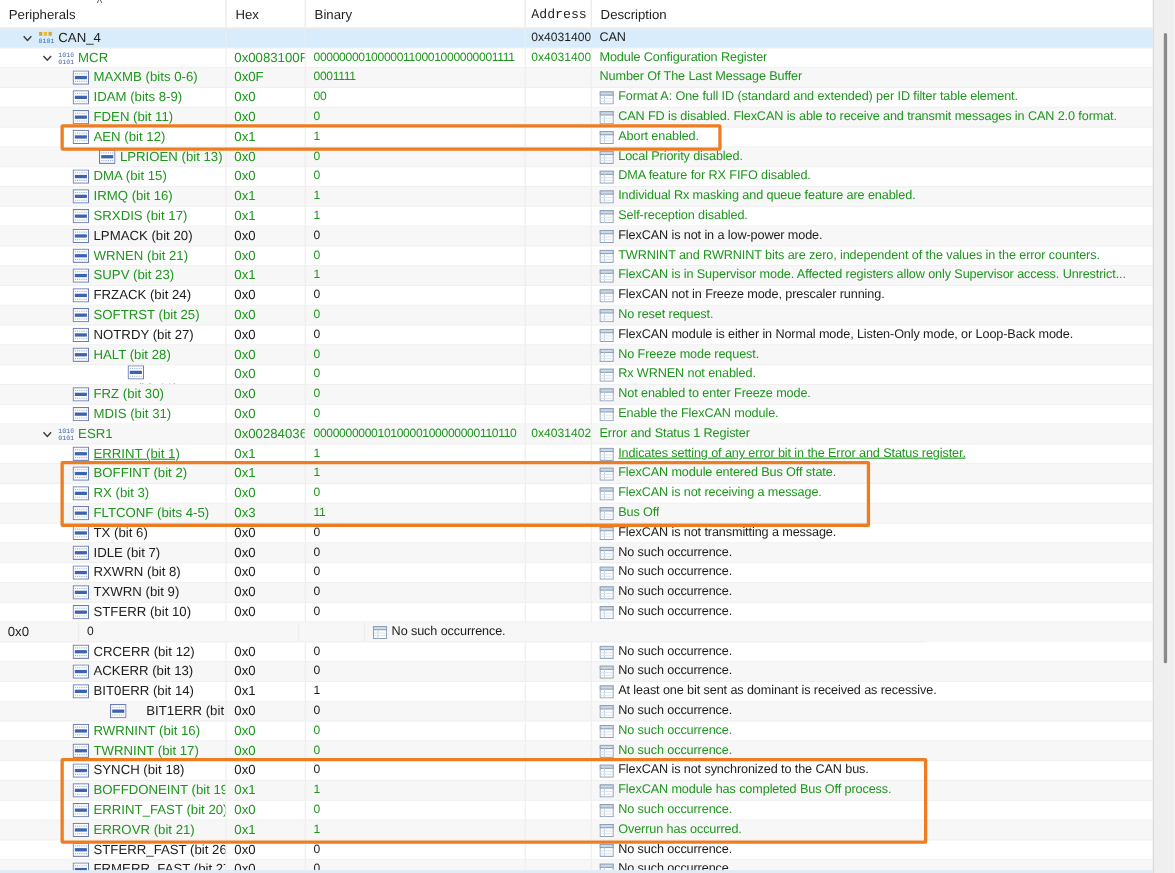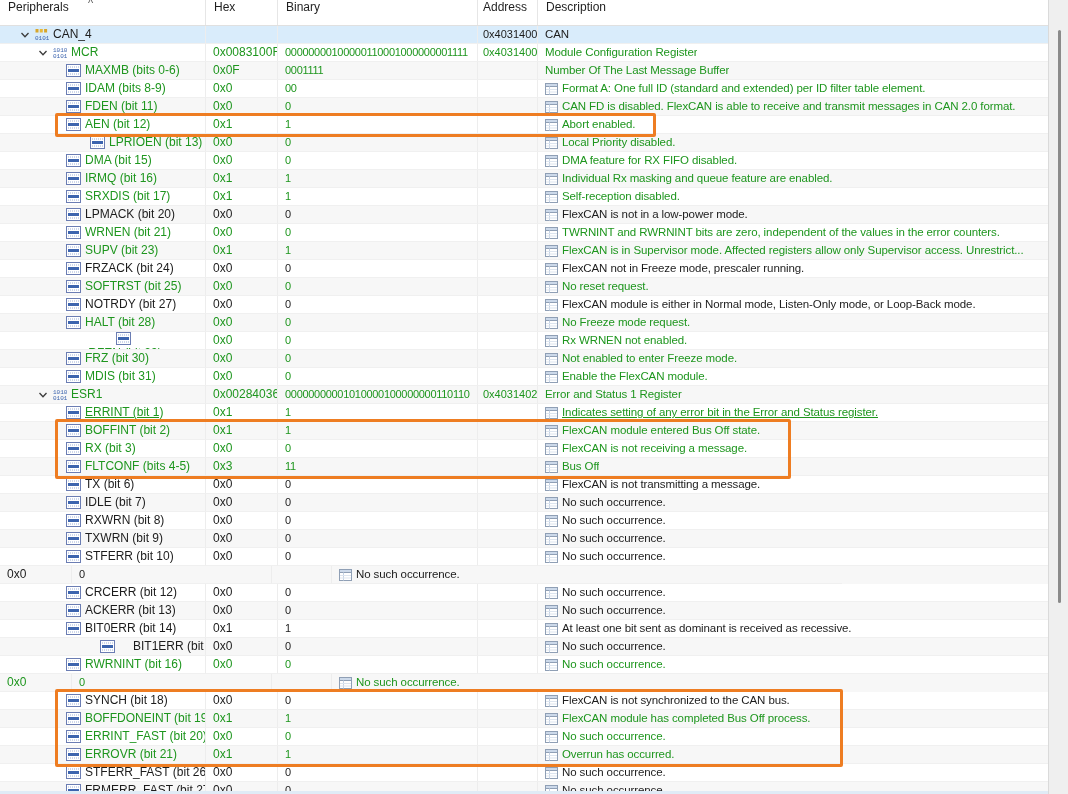--- a/index.html
+++ b/index.html
@@ -7,26 +7,26 @@
   .app {
     position: relative; width: 1068px; height: 794px;
     background: #ffffff; overflow: hidden;
     font-family: "Liberation Sans", sans-serif; font-size: 12px; color:#1c1c1c;
   }
   .header {
     position:absolute; top:0; left:0; width:1048px; height:26px;
     display:flex; background:#ffffff; border-bottom:1px solid #e0e0e0; z-index:4;
   }
   .hcell {
-    display:flex; align-items:flex-start; padding-left:8px;
+    display:flex; align-items:center; padding-left:8px;
     border-right:1px solid #e6e6e6; color:#1f1f1f; font-size:12px;
     position:relative;
   }
   .col-p { width:206px; } .col-h { width:72px; } .col-b { width:200px; }
-  .col-a { width:60px; padding-left:5px; } .col-d { width:510px; border-right:none; }
+  .col-a { width:60px; padding-left:5px;font-family:Liberation Mono, monospace; } .col-d { width:510px; border-right:none; }
   .sort-caret { position:absolute; left:88px; top:-3px; font-size:11px; color:#555; }
   .body { position:absolute; top:26px; left:0; width:1048px; }
   .row { display:flex; width:1048px; height:18px; line-height:17px; background:#ffffff; }
   .row.even { background:#f7f7f7; }
   .row.selected { background:#d9ecfb; }
   .cell {
     border-right:1px solid #ededed; border-bottom:1px solid #f0f0f0;
     overflow:hidden; white-space:nowrap; height:18px;
   }
   .c1 { width:206px; display:flex; align-items:center; }
@@ -1082,20 +1082,32 @@
               <rect x="0.5" y="0.5" width="12" height="3" fill="#ccd9ea" stroke="#8f9fb5"></rect>
               <line x1="4.5" y1="3.5" x2="4.5" y2="11.5" stroke="#c5d2e4"></line>
               <line x1="1" y1="6.5" x2="12" y2="6.5" stroke="#dde5ef"></line>
               <line x1="1" y1="9" x2="12" y2="9" stroke="#dde5ef"></line>
             </svg>
           </span>
           <span class="dtext lbl">No such occurrence.</span>
         </div>
       </div>
       <div class="row even green">
+        <div class="cell c1" style="padding-left: 48px;">
+          <span class="spacer"></span>
+          <span class="ricon">
+            <svg width="15" height="13" viewBox="0 0 15 13">
+              <rect x="0.5" y="0.5" width="14" height="12" fill="#ffffff" stroke="#6b7db3"></rect>
+              <line x1="2" y1="3" x2="13" y2="3" stroke="#9db0d6" stroke-width="1" stroke-dasharray="1,1"></line>
+              <rect x="2" y="5" width="11" height="3" fill="#3c64ae"></rect>
+              <line x1="2" y1="10" x2="13" y2="10" stroke="#9db0d6" stroke-width="1" stroke-dasharray="1,1"></line>
+            </svg>
+          </span>
+          <span class="lbl">TWRNINT (bit 17)</span>
+        </div>
         <div class="cell c2">0x0</div>
         <div class="cell c3">0</div>
         <div class="cell c4"></div>
         <div class="cell c5">
           <span class="dicon">
             <svg width="13" height="12" viewBox="0 0 13 12">
               <rect x="0.5" y="0.5" width="12" height="11" fill="#ffffff" stroke="#8f9fb5"></rect>
               <rect x="0.5" y="0.5" width="12" height="3" fill="#ccd9ea" stroke="#8f9fb5"></rect>
               <line x1="4.5" y1="3.5" x2="4.5" y2="11.5" stroke="#c5d2e4"></line>
               <line x1="1" y1="6.5" x2="12" y2="6.5" stroke="#dde5ef"></line>

